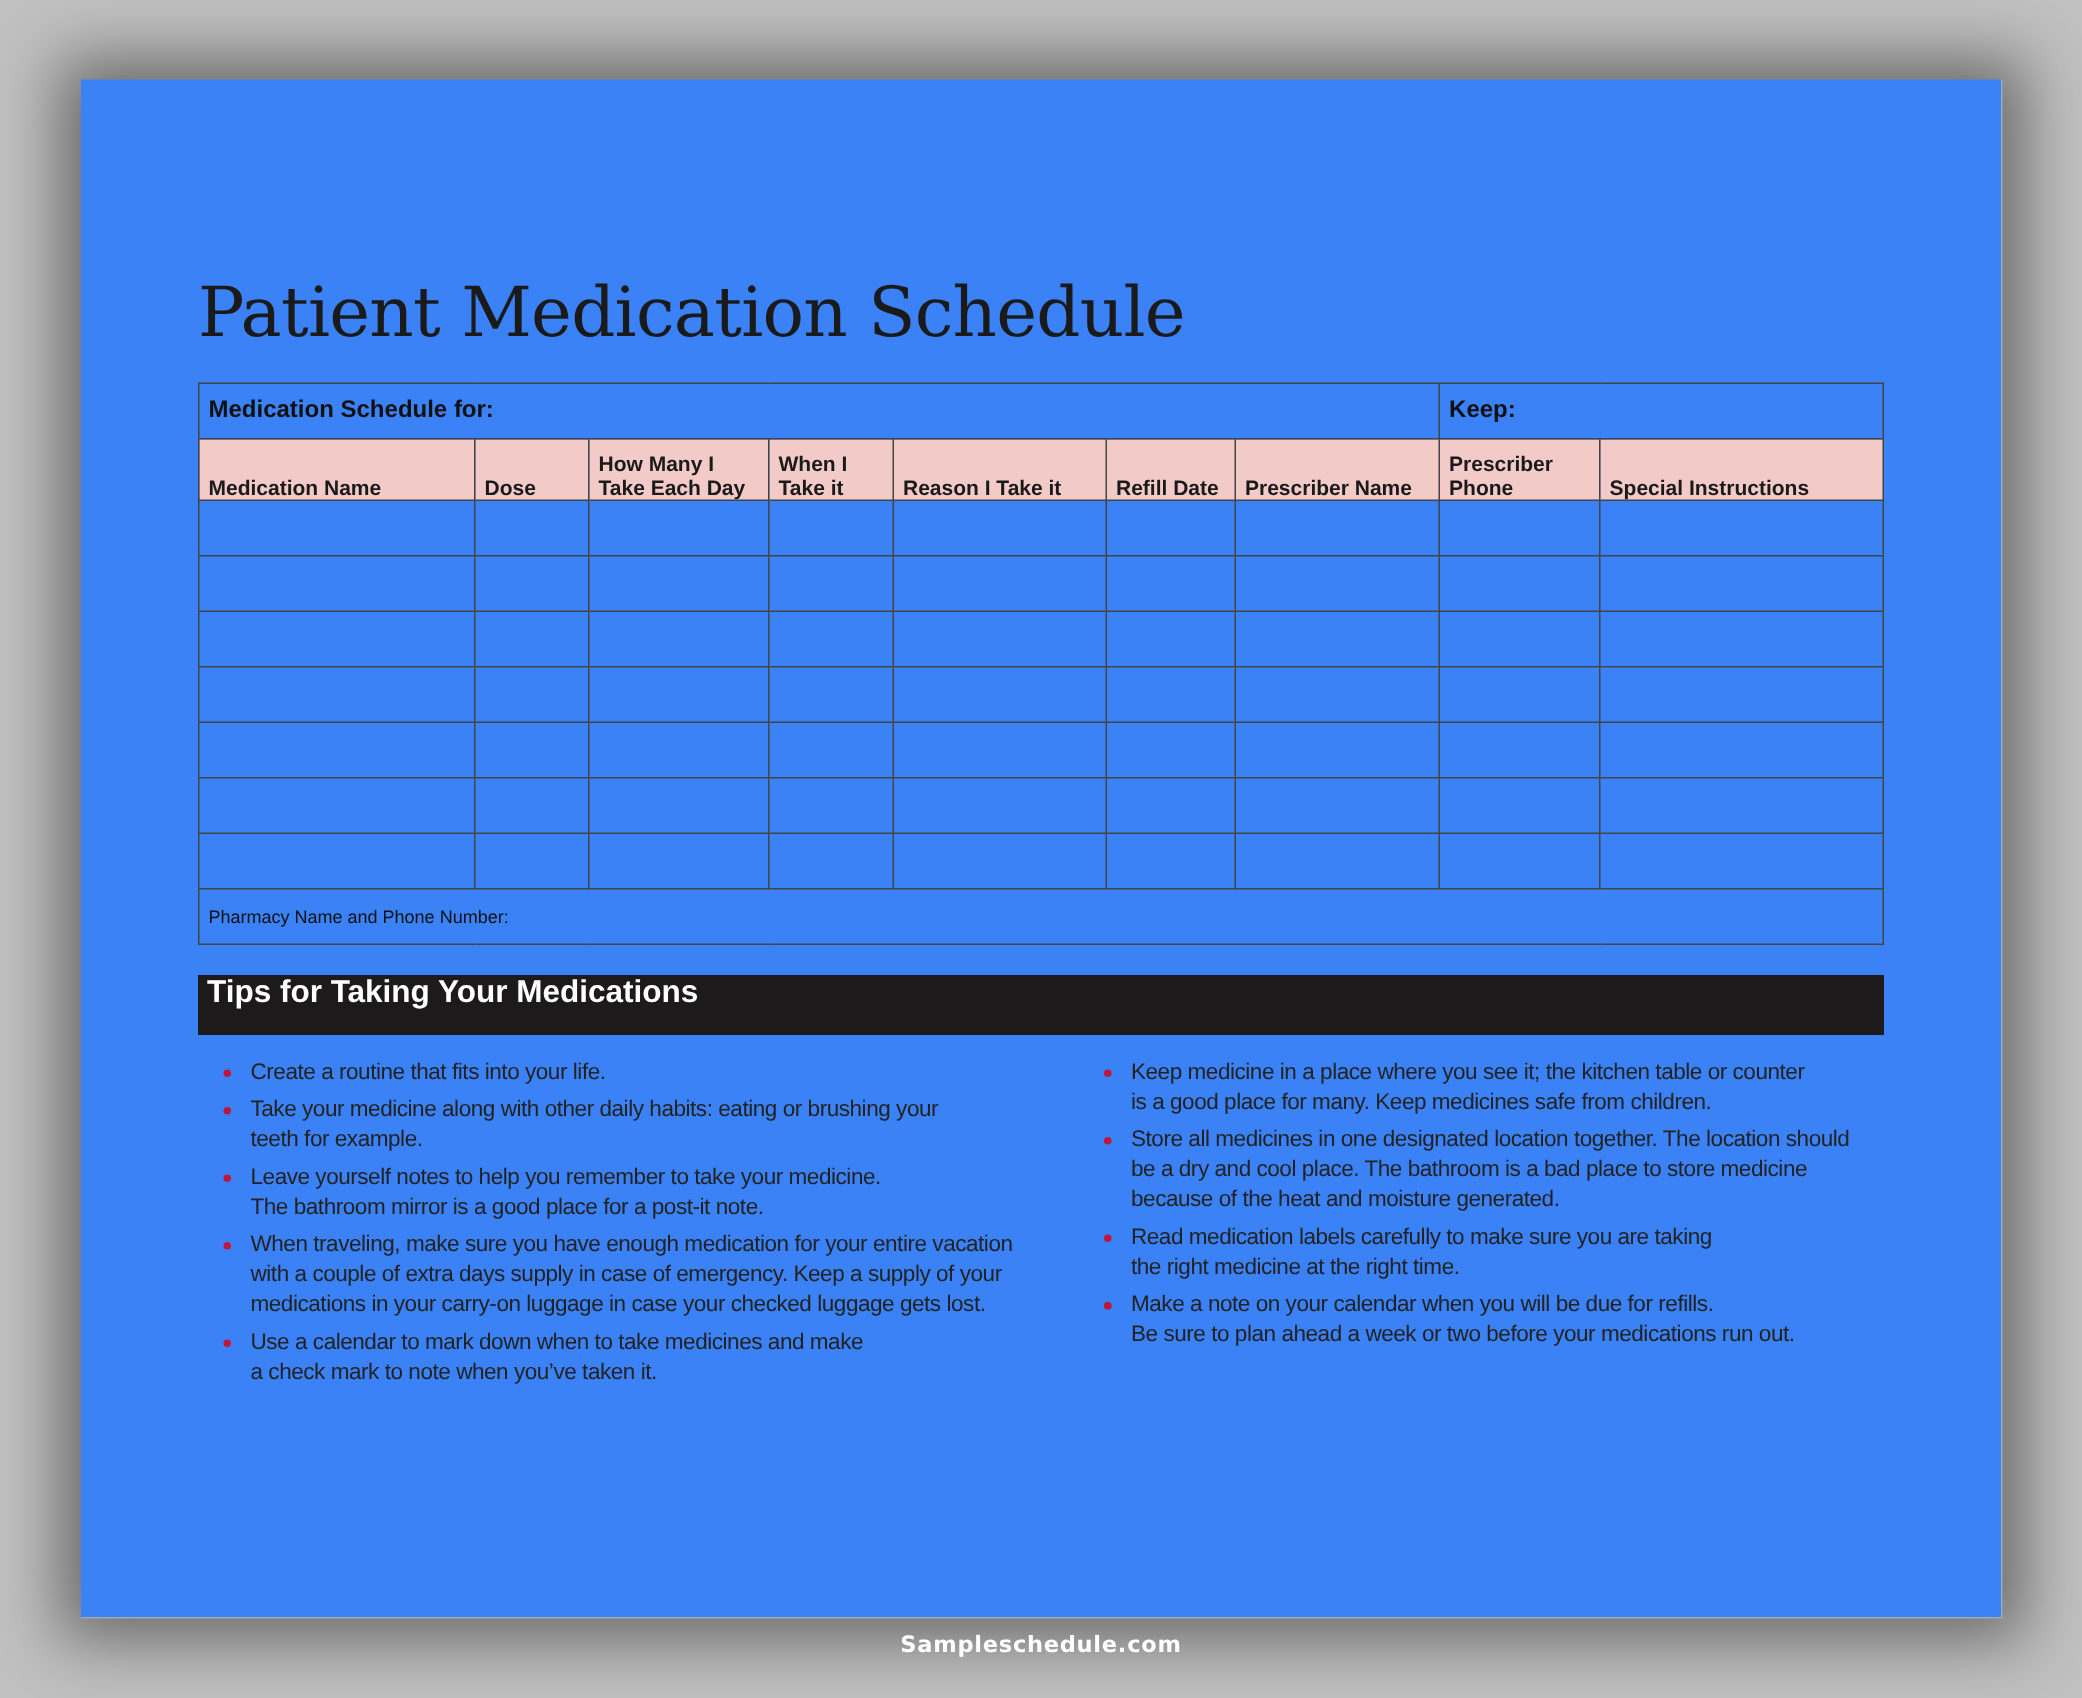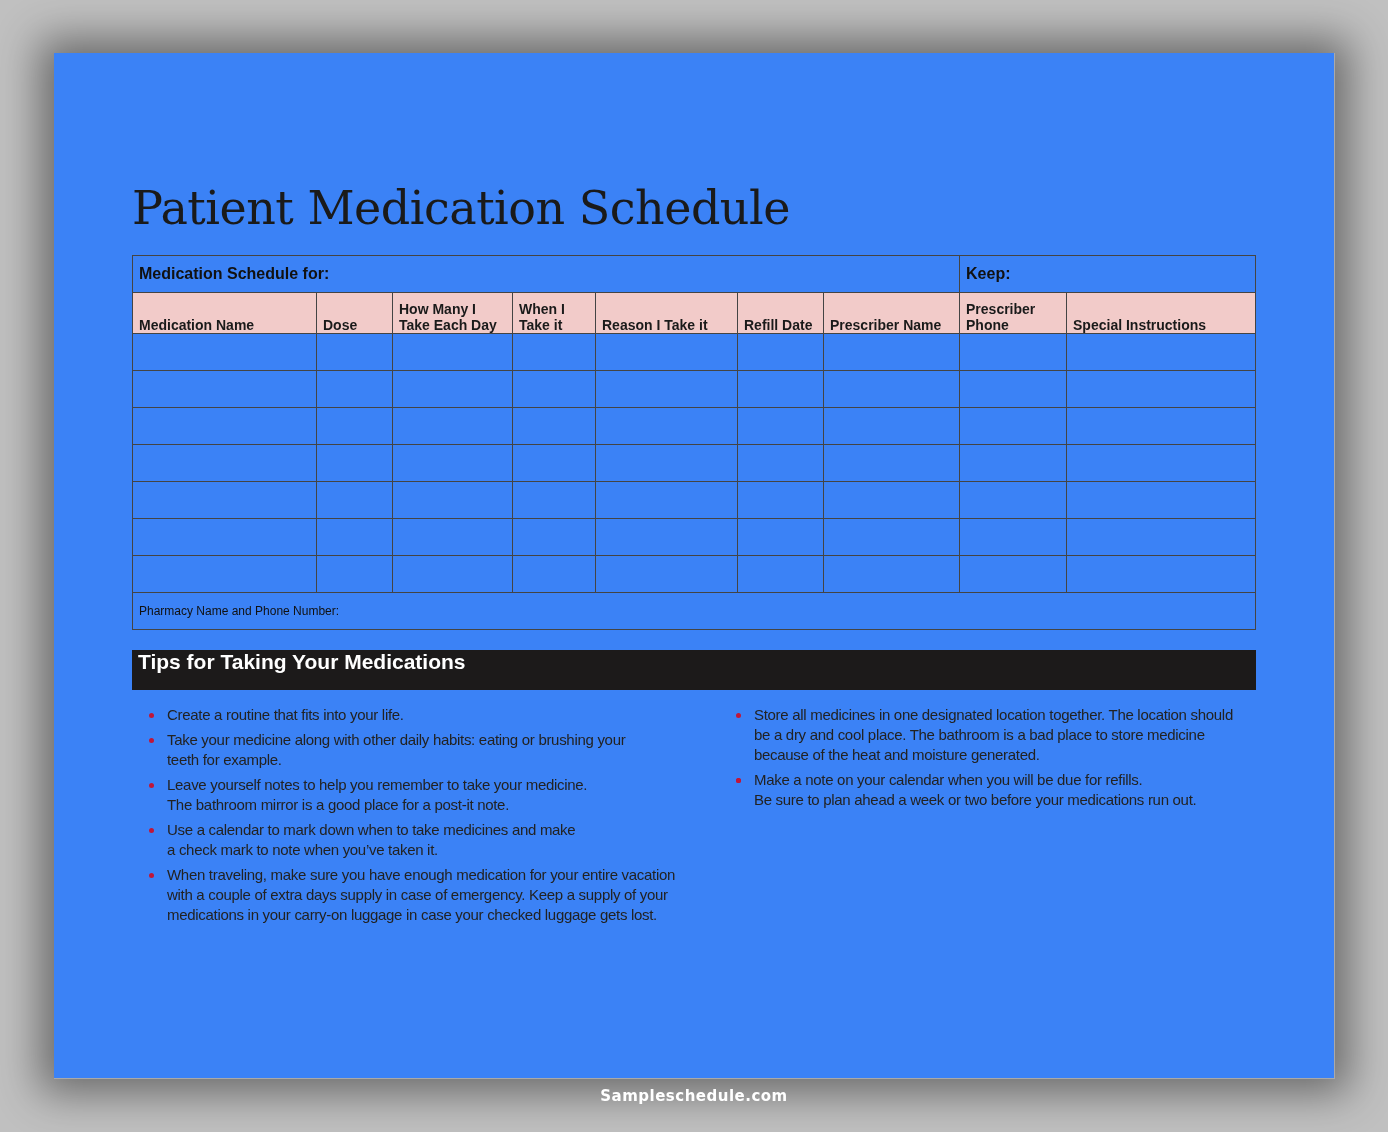--- a/index.html
+++ b/index.html
@@ -180,29 +180,33 @@
   </tbody>
     </table>
 
   <div class="tips-bar">Tips for Taking Your Medications</div>
   <ul class="tips-col left" id="tips-left">
       <li class="tip"><span class="bullet" style="background: rgb(192, 22, 58);"></span><span>Create a routine that fits into your life.</span></li>
       <li class="tip"><span class="bullet" style="background: rgb(192, 22, 58);"></span><span>Take your medicine along with other daily habits: eating or brushing your
 teeth for example.</span></li>
       <li class="tip"><span class="bullet" style="background: rgb(192, 22, 58);"></span><span>Leave yourself notes to help you remember to take your medicine.
 The bathroom mirror is a good place for a post-it note.</span></li>
-      <li class="tip"><span class="bullet" style="background: rgb(192, 22, 58);"></span><span>Use a calendar to mark down when to take medicines and make
-a check mark to note when you’ve taken  it.</span></li>
       <li class="tip"><span class="bullet" style="background: rgb(192, 22, 58);"></span><span>When traveling, make sure you have enough medication for your entire vacation
 with a couple of extra days supply in case of emergency. Keep a supply of your
 medications in your carry-on luggage in case your checked luggage gets lost.</span></li>
+      <li class="tip"><span class="bullet" style="background: rgb(192, 22, 58);"></span><span>Use a calendar to mark down when to take medicines and make
+a check mark to note when you’ve taken  it.</span></li>
     </ul>
   <ul class="tips-col right" id="tips-right">
+      <li class="tip"><span class="bullet" style="background: rgb(192, 22, 58);"></span><span>Keep medicine in a place where you see it; the kitchen table or counter
+is a good place for many. Keep medicines safe from  children.</span></li>
       <li class="tip"><span class="bullet" style="background: rgb(192, 22, 58);"></span><span>Store all medicines in one designated location together. The location should
 be a dry and cool place. The bathroom is a bad place to store medicine
 because of the heat and moisture  generated.</span></li>
+      <li class="tip"><span class="bullet" style="background: rgb(192, 22, 58);"></span><span>Read medication labels carefully to make sure you are taking
+the right medicine at the right time.</span></li>
       <li class="tip"><span class="bullet" style="background: rgb(192, 22, 58);"></span></li>
       <li class="tip"><span class="bullet" style="background: rgb(192, 22, 58);"></span><span>Make a note on your calendar when you will be due for  refills.
 Be sure to plan ahead a week or two before your medications run out.</span></li>
     </ul>
 </div>
 
 <div class="watermark">Sampleschedule.com</div>
 
 </body></html>

